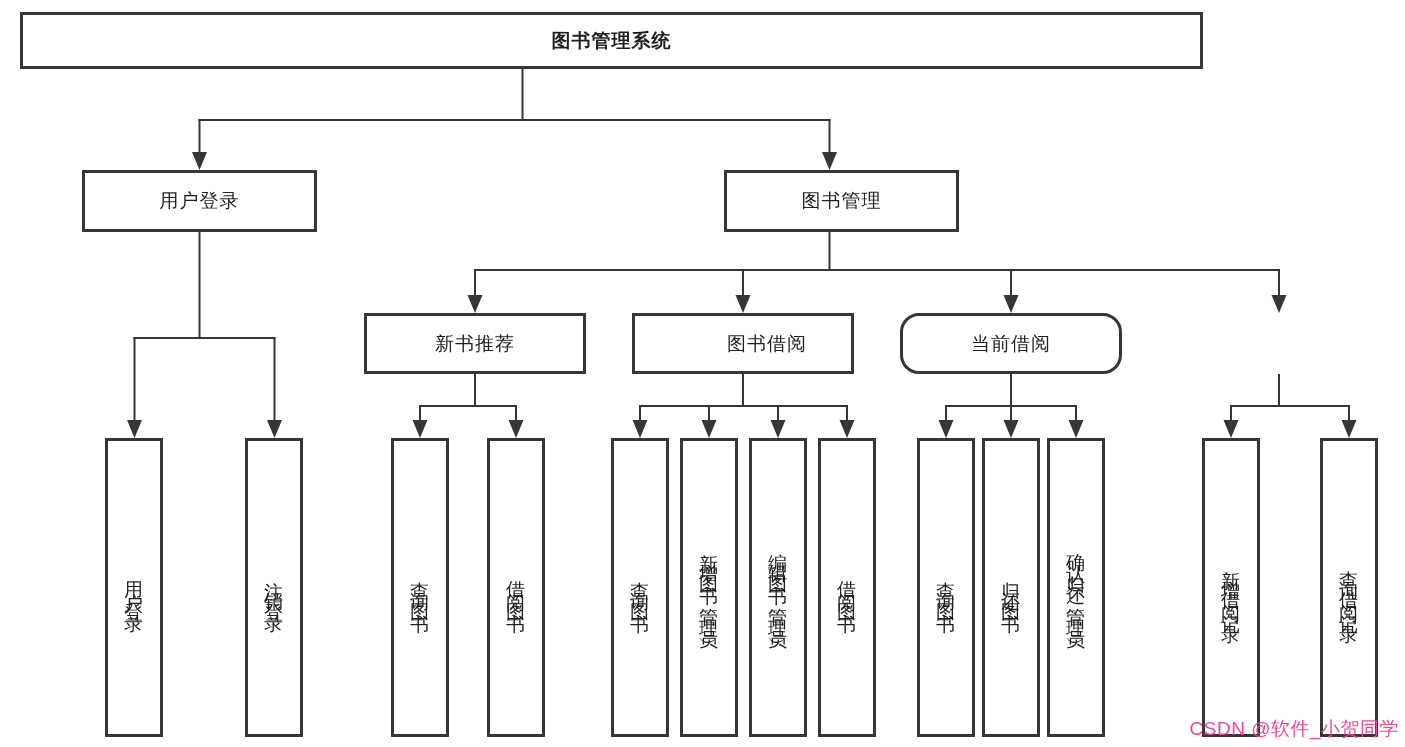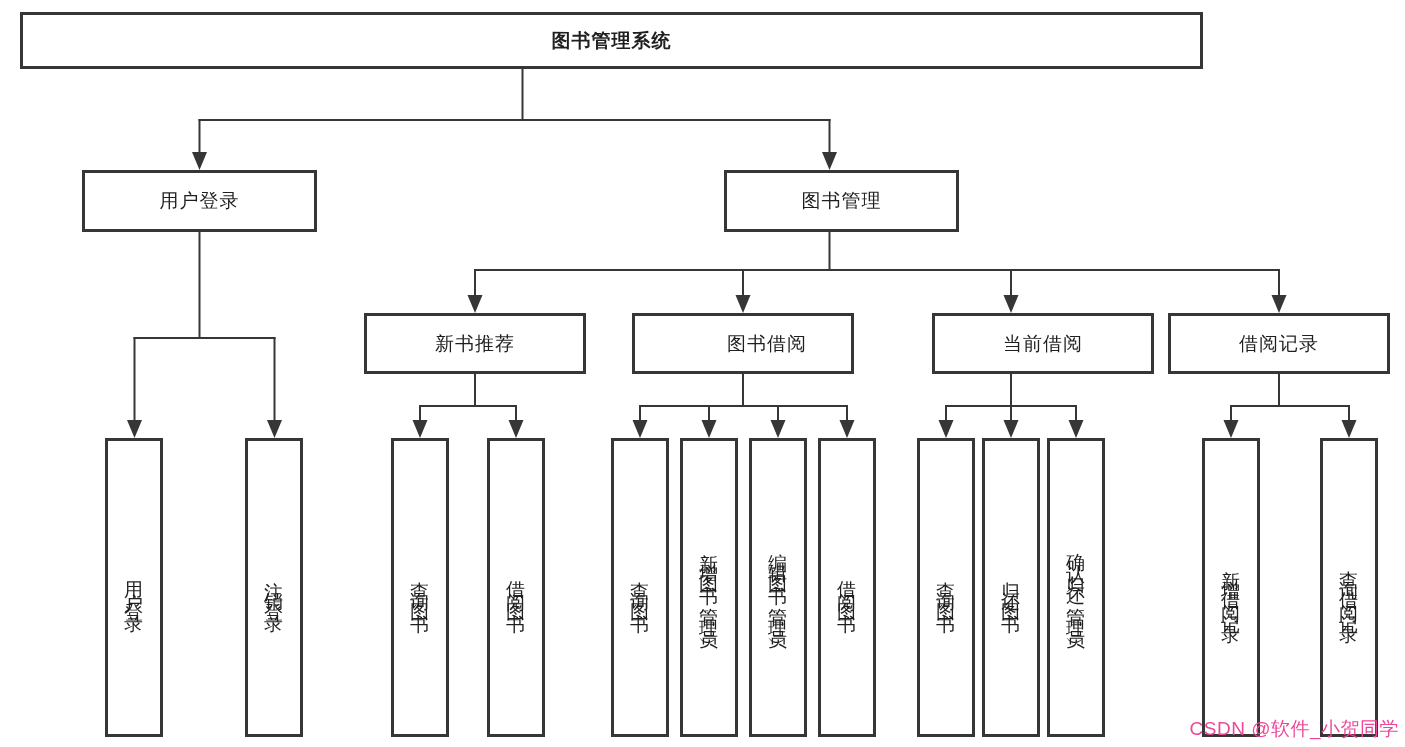--- a/index.html
+++ b/index.html
@@ -140,25 +140,22 @@
   <div class="node h-node l2-node" style="left:696px;margin-left:28px;">
     <span>图书管理</span>
   </div>
 
   <div class="node h-node l3-node" style="left:364px;">
     <span>新书推荐</span>
   </div>
   <div class="node h-node l3-node" style="left:632px;padding-left:48px;">
     <span>图书借阅</span>
   </div>
-  <div class="node h-node l3-node" style="left:932px;">
+  <div class="node h-node l3-node" style="left:900px;border-radius:19px;">
     <span>当前借阅</span>
-  </div>
-  <div class="node h-node l3-node" style="left:1168px;">
-    <span>借阅记录</span>
   </div>
 
   <div class="node v-node leaf-node" style="left:105px;">
     <span>用户登录</span>
   </div>
   <div class="node v-node leaf-node" style="left:245px;">
     <span>注销登录</span>
   </div>
 
   <div class="node v-node leaf-node" style="left:391px;">

